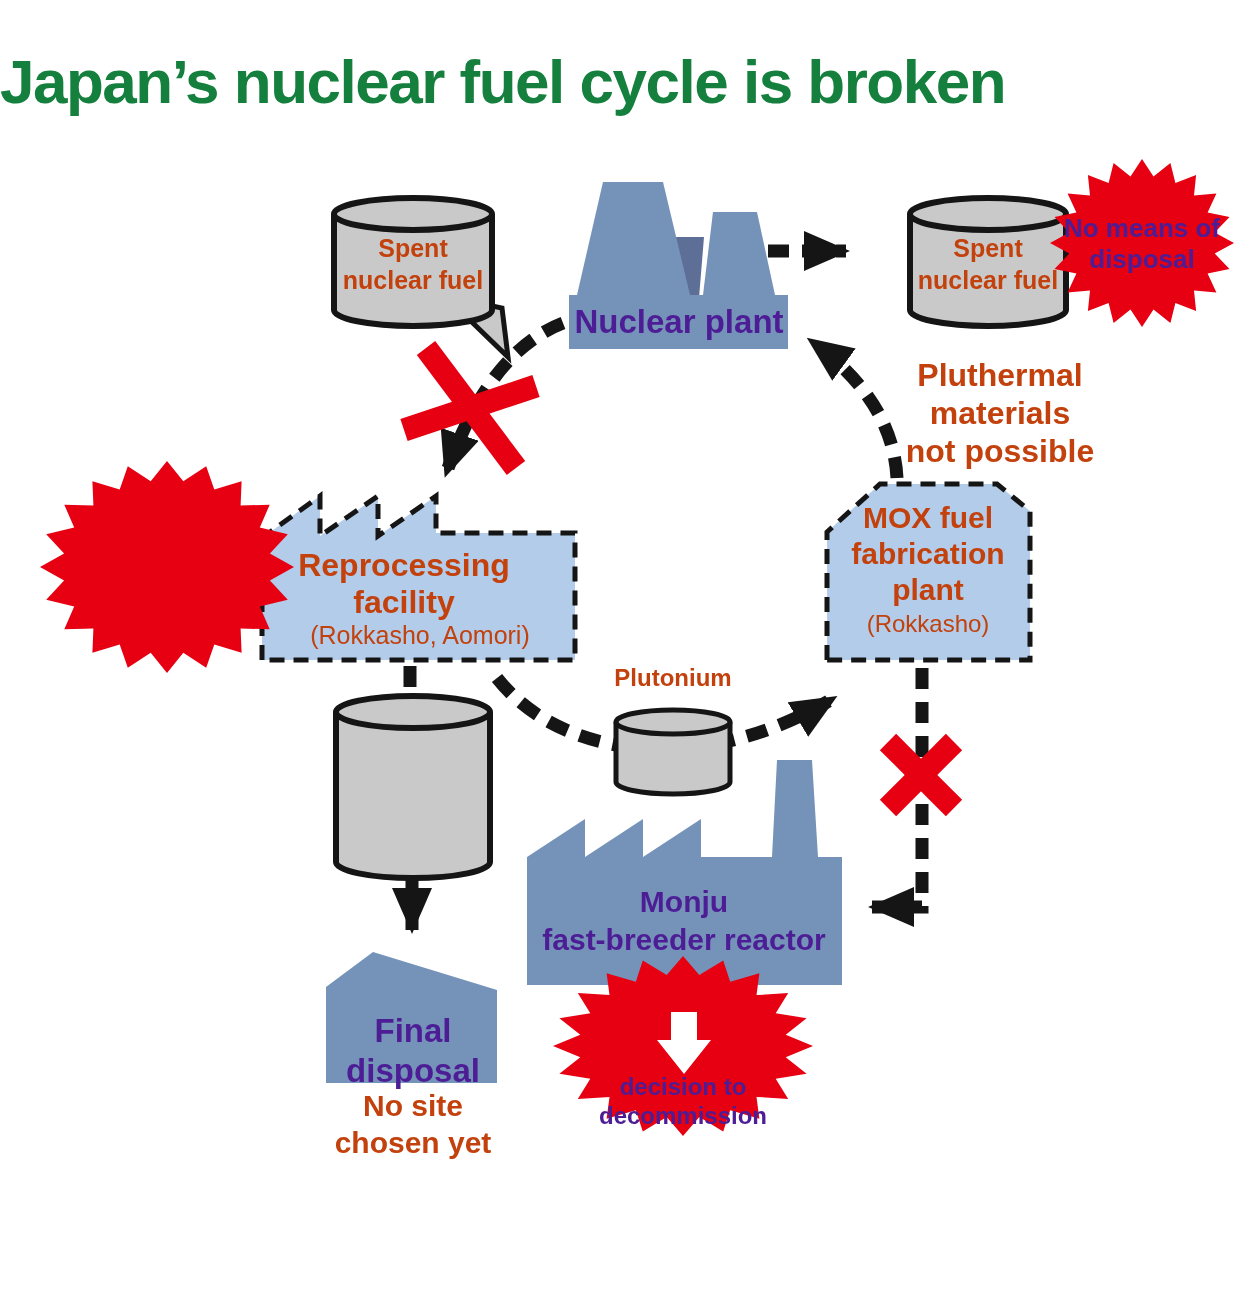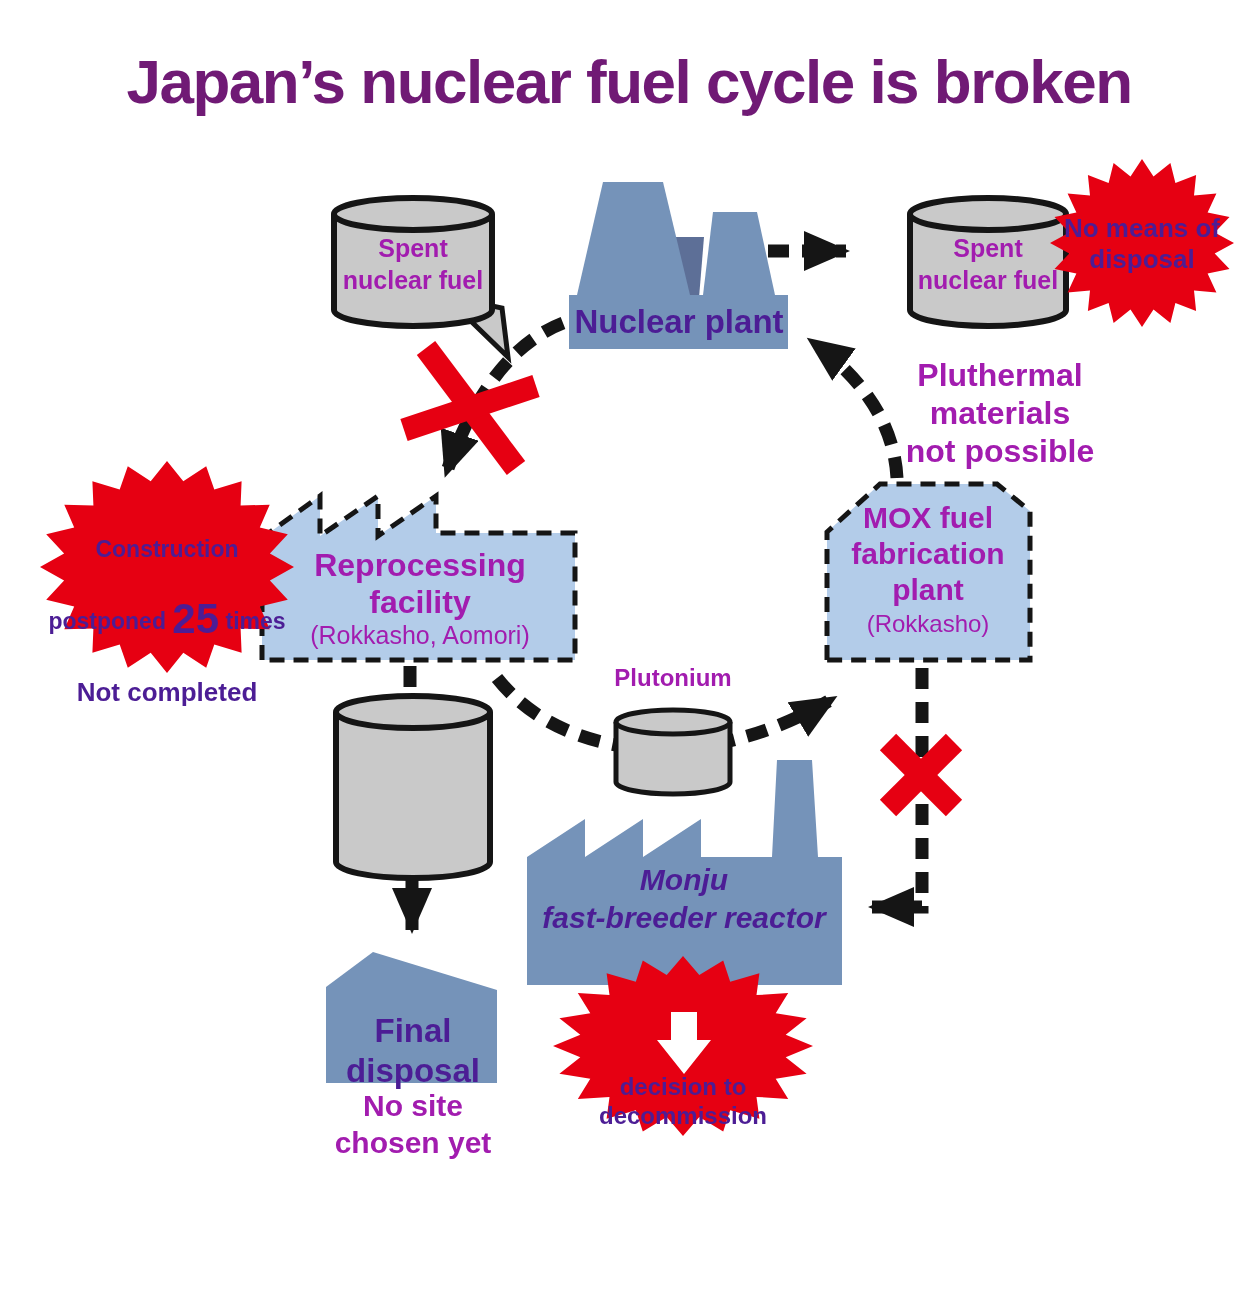--- a/index.html
+++ b/index.html
@@ -6,24 +6,24 @@
   .canvas{position:relative;width:1258px;height:1293px;background:#ffffff;overflow:hidden;
           font-family:"Liberation Sans", sans-serif;}
   svg.art{position:absolute;left:0;top:0;}
   .dash{fill:none;stroke:#151515;stroke-width:13;stroke-dasharray:21 13;}
   .dashedge{fill:#b3cce9;stroke:#151515;stroke-width:5;stroke-dasharray:15 9;}
   .steel{fill:#7593b9;}
   .cyl{fill:#c9c9c9;stroke:#151515;stroke-width:6;}
   .cyl-thin{fill:#c9c9c9;stroke:#151515;stroke-width:5;}
   .xmark{stroke:#e60012;stroke-width:23;fill:none;}
   .star{fill:#e60012;}
-  .txt{position:absolute;text-align:center;white-space:pre-line;font-weight:bold;color:#a21caf;}
+  .txt{position:absolute;text-align:center;white-space:pre-line;font-weight:bold;color:#c2410c;}
   .white{color:#4c1d95;}
-  .title{position:absolute;left:0;top:46px;width:1258px;text-align:center;
-         font-size:62px;font-weight:bold;letter-spacing:-1.5px;color:#701a75;}
+  .title{position:absolute;left:0;top:46px;width:1258px;text-align:left;
+         font-size:62px;font-weight:bold;letter-spacing:-1.5px;color:#15803d;}
   .sub{font-weight:normal;}
   .bignum{font-size:42px;line-height:0.9;vertical-align:-4px;}
 </style>
 </head>
 <body>
 
 <div class="canvas">
 
   <svg class="art" width="1258" height="1293" viewBox="0 0 1258 1293">
     <defs>
@@ -102,43 +102,38 @@
   <div class="txt" style="left:903px;top:232px;width:170px;font-size:25px;line-height:32px;">Spent
 nuclear fuel</div>
 
   <div class="txt white" style="left:1050px;top:213px;width:184px;font-size:26px;line-height:31px;">No means of
 disposal</div>
 
   <div class="txt" style="left:885px;top:356px;width:230px;font-size:32px;line-height:38px;">Pluthermal
 materials
 not possible</div>
 
-  <div class="txt white" style="left:39px;top:500px;width:256px;font-size:23px;line-height:33px;">
-    <div>Construction</div>
-    <div style="line-height:44px;"><span>postponed </span><span class="bignum">25</span><span> times</span></div>
-    <div style="font-size:26px;">Not completed</div>
-  </div>
 
-  <div class="txt" style="left:268px;top:547px;width:304px;font-size:32px;line-height:37px;">Reprocessing
+  <div class="txt" style="left:252px;top:547px;width:304px;font-size:32px;line-height:37px;">Reprocessing
 facility</div>
   <div class="txt sub" style="left:268px;top:621px;width:304px;font-size:25px;">(Rokkasho, Aomori)</div>
 
   <div class="txt" style="left:828px;top:500px;width:200px;font-size:30px;line-height:36px;">MOX fuel
 fabrication
 plant</div>
   <div class="txt sub" style="left:828px;top:610px;width:200px;font-size:24px;">(Rokkasho)</div>
 
   <div class="txt" style="left:578px;top:664px;width:190px;font-size:24px;">Plutonium</div>
 
 
   <div class="txt white" style="left:327px;top:990px;width:172px;font-size:33px;line-height:40px;margin-top:21px;">Final
 disposal</div>
 
   <div class="txt" style="left:318px;top:1087px;width:190px;font-size:30px;line-height:37px;">No site
 chosen yet</div>
 
-  <div class="txt white" style="left:524px;top:861px;width:320px;font-size:30px;line-height:38px;font-style:italic;">Monju
+  <div class="txt white" style="left:524px;top:883px;width:320px;font-size:30px;line-height:38px;">Monju
 fast-breeder reactor</div>
 
   <div class="txt white" style="left:573px;top:1072px;width:220px;font-size:24px;line-height:29px;">decision to
 decommission</div>
 
 </div>
 
 </body></html>

